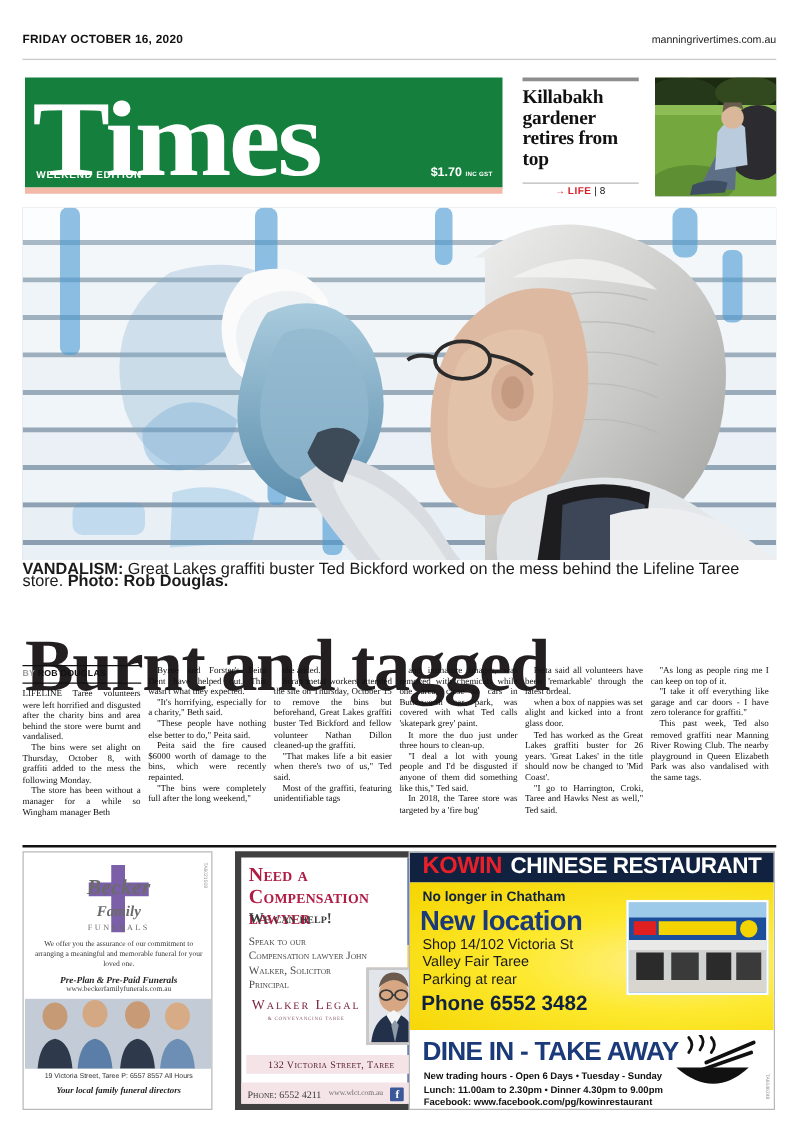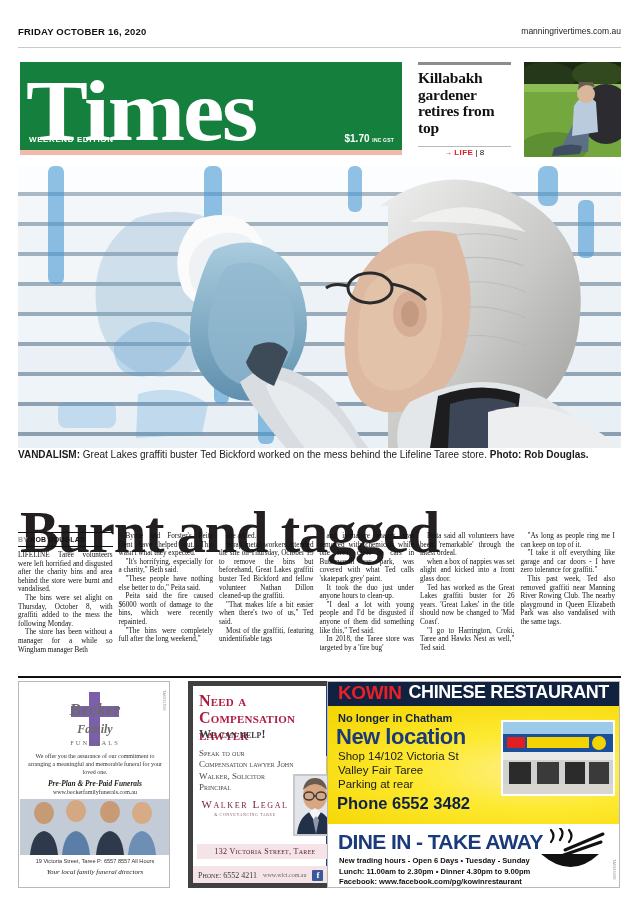--- a/index.html
+++ b/index.html
@@ -39,21 +39,21 @@
   .teaser-ref{position:absolute;left:26px;top:86px;font-family:"Liberation Sans",sans-serif;
     font-size:8px;font-weight:bold;color:#111;}
   .teaser-ref .arrow{color:#d81f26;font-weight:bold;}
   .teaser-ref .life{color:#d81f26;font-weight:bold;letter-spacing:.4px;}
   .teaser-ref .pg{color:#111;font-weight:normal;}
   .teaser-photo{position:absolute;left:106px;top:0;width:97px;height:95px;overflow:hidden;background:#3f5a23;}
 
   
   .mainphoto{position:absolute;left:18px;top:166px;width:603px;height:282px;overflow:hidden;background:#cfd8de;}
   .caption{position:absolute;left:18px;top:450px;width:603px;
-    font-family:"Liberation Sans",sans-serif;font-size:10px;line-height:10px;color:#1a1a1a;}
+    font-family:"Liberation Sans",sans-serif;font-size:13px;line-height:10px;color:#1a1a1a;}
   .caption b{font-weight:bold;}
   .caption .credit{font-weight:bold;}
 
   
   .headline{position:absolute;left:20px;top:462px;width:603px;
     font-family:"Liberation Serif",serif;font-weight:bold;font-size:59px;line-height:60px;
     letter-spacing:-1.2px;color:#231f20;transform:scaleX(.99);transform-origin:left top;}
 
   
   .story{position:absolute;left:18px;top:532px;width:603px;height:140px;
@@ -87,21 +87,21 @@
   .becker-copy{position:absolute;left:8px;top:70px;width:136px;text-align:center;
     font-family:"Liberation Serif",serif;font-size:6px;line-height:8px;color:#333;}
   .becker-prepaid{position:absolute;left:8px;top:97px;width:136px;text-align:center;
     font-family:"Liberation Serif",serif;font-style:italic;font-weight:bold;font-size:7.4px;color:#222;}
   .becker-web{position:absolute;left:8px;top:107px;width:136px;text-align:center;
     font-family:"Liberation Serif",serif;font-size:6px;color:#333;}
   .becker-photo{position:absolute;left:1px;top:117px;width:149px;height:56px;overflow:hidden;background:#cfd6de;}
   .becker-addr{position:absolute;left:0;top:176px;width:152px;text-align:center;
     font-family:"Liberation Sans",sans-serif;font-size:5.6px;color:#333;}
   .becker-tag{position:absolute;left:0;top:186px;width:152px;text-align:center;
-    font-family:"Liberation Serif",serif;font-style:italic;font-weight:normal;font-size:7px;color:#222;}
+    font-family:"Liberation Serif",serif;font-style:italic;font-weight:bold;font-size:7px;color:#222;}
   .becker-vert{position:absolute;right:2px;top:8px;font-family:"Liberation Sans",sans-serif;
     font-size:4px;color:#999;writing-mode:vertical-rl;}
 
   
   .ad-walker{position:absolute;left:156px;top:0;width:150px;height:207px;
     border:5px solid #404040;box-sizing:border-box;background:#fff;overflow:hidden;margin-left:14px;}
   .walker-stripe{position:absolute;right:0;top:0;width:7px;height:207px;
     background:linear-gradient(180deg,#1c3f94 0 34%,#f3c417 34% 72%,#1c3f94 72% 100%);}
   .wk-l1{position:absolute;left:6px;top:6px;font-family:"Liberation Serif",serif;
     font-weight:bold;font-size:16px;line-height:17px;color:#b01c43;font-variant:small-caps;letter-spacing:.2px;}
@@ -320,21 +320,21 @@
         <p>"The bins were completely full after the long weekend,"</p>
       </div>
       <div class="col">
         <p>she added.</p>
         <p>Scrap metal workers attended the site on Thursday, October 15 to remove the bins but beforehand, Great Lakes graffiti buster Ted Bickford and fellow volunteer Nathan Dillon cleaned-up the graffiti.</p>
         <p>"That makes life a bit easier when there's two of us," Ted said.</p>
         <p>Most of the graffiti, featuring unidentifiable tags</p>
       </div>
       <div class="col">
         <p>and immature images, was removed with chemicals while one area, close to cars in Butterworth car park, was covered with what Ted calls 'skatepark grey' paint.</p>
-        <p>It took the duo just under anyone hours to clean-up.</p>
+        <p>It more the duo just under three hours to clean-up.</p>
         <p>"I deal a lot with young people and I'd be disgusted if anyone of them did something like this," Ted said.</p>
         <p>In 2018, the Taree store was targeted by a 'fire bug'</p>
       </div>
       <div class="col">
         <p>Peita said all volunteers have been 'remarkable' through the latest ordeal.</p>
         <p>when a box of nappies was set alight and kicked into a front glass door.</p>
         <p>Ted has worked as the Great Lakes graffiti buster for 26 years. 'Great Lakes' in the title should now be changed to 'Mid Coast'.</p>
         <p>"I go to Harrington, Croki, Taree and Hawks Nest as well," Ted said.</p>
       </div>
       <div class="col">

